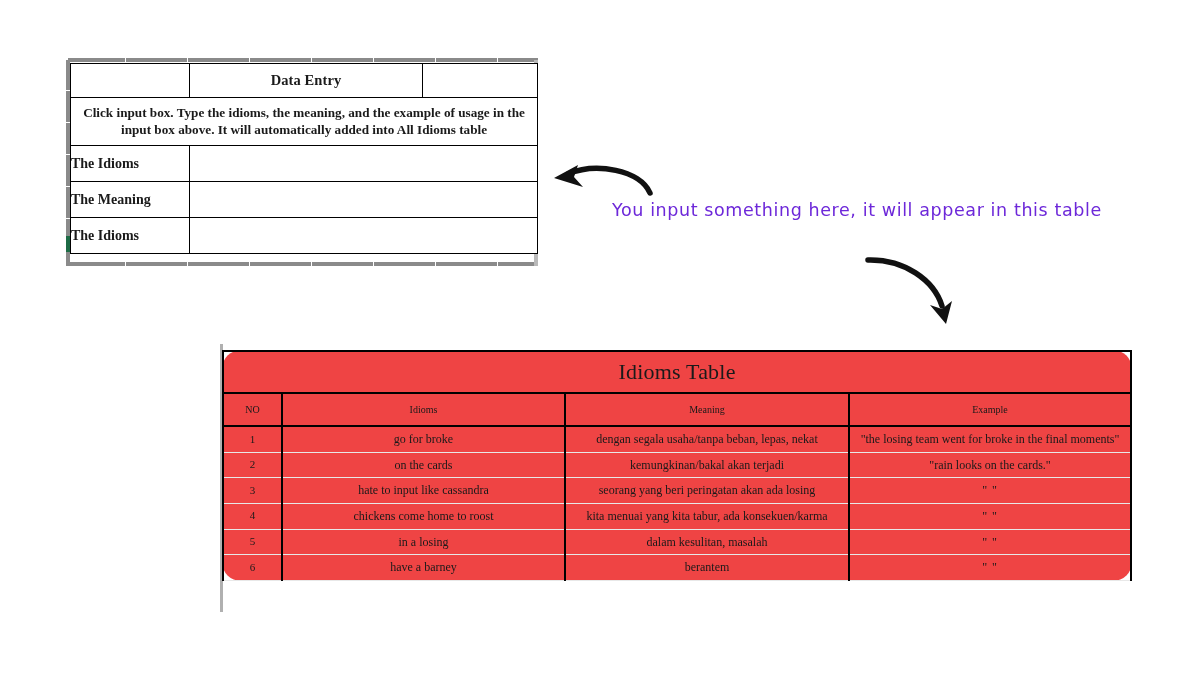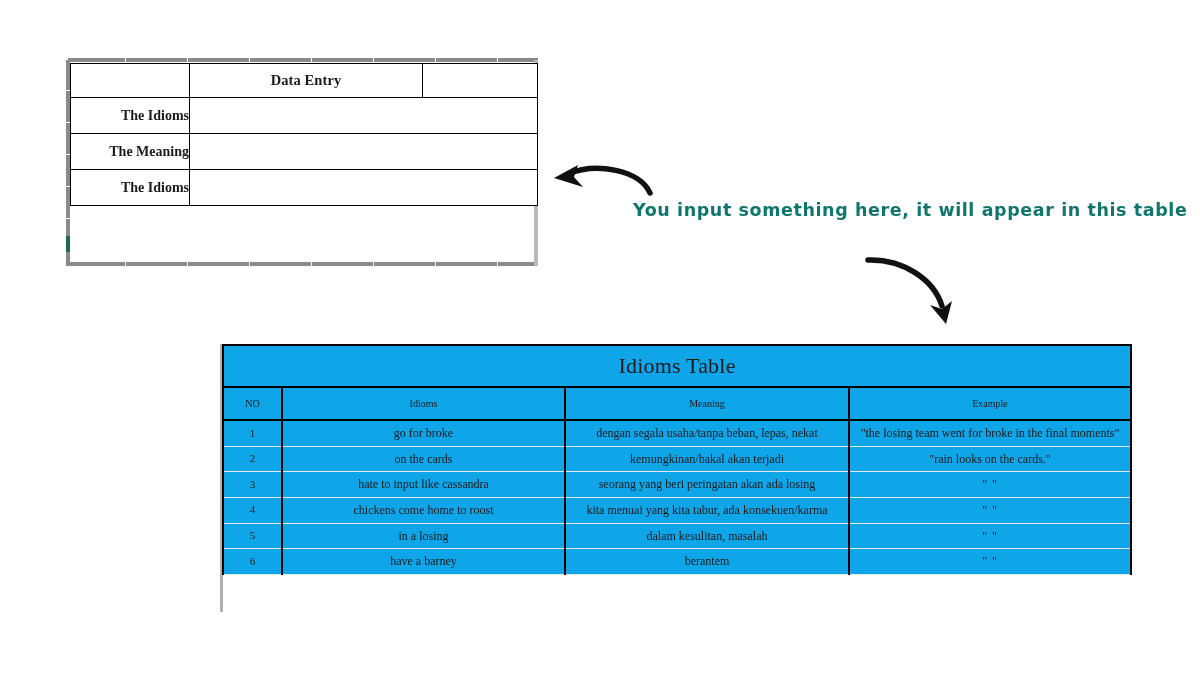--- a/index.html
+++ b/index.html
@@ -78,21 +78,21 @@
   }
   .de-instr-cell {
     height: 47px;
     text-align: center;
     padding: 2px 14px;
     font-size: 13.2px;
     font-weight: 700;
     line-height: 1.25;
   }
   .de-label {
-    text-align: right;
+    text-align: left;
     font-size: 14px;
     font-weight: 700;
     height: 35px;
   }
   .de-input {
     background: #ffffff;
   }
   .de-input-box {
     width: 100%;
     height: 100%;
@@ -102,27 +102,27 @@
     background: transparent;
     font-family: "Liberation Serif", "DejaVu Serif", serif;
     font-size: 14px;
     padding: 0 6px;
     box-sizing: border-box;
   }
 
   
   #annotation-note {
     position: absolute;
-    left: 633px;
+    left: 612px;
     top: 200px;
     font-family: "DejaVu Sans", "Liberation Sans", sans-serif;
-    font-weight: 700;
+    font-weight: 400;
     font-size: 17.5px;
     letter-spacing: 0.6px;
-    color: #0f766e;
+    color: #6d28d9;
     white-space: nowrap;
   }
   .arrow-svg { position: absolute; }
   #arrow-to-input { left: 548px; top: 160px; }
   #arrow-to-table { left: 860px; top: 250px; }
 
   
   #idioms-panel {
     position: absolute;
     left: 220px;
@@ -133,25 +133,26 @@
   }
   .it-scroll-left {
     position: absolute;
     left: 0; top: 2px;
     width: 3px; height: 268px;
     background: #b0b0b0;
   }
   .it-table {
     position: absolute;
     left: 2px;
-    top: 2px;
+    top: 8px;
     width: 908px;
     border-collapse: collapse;
     table-layout: fixed;
-    background: #0ea5e9;
+    background: #ef4444;
+    border-radius: 19px;
   }
   .it-table th, .it-table td {
     padding: 0;
     vertical-align: middle;
     text-align: center;
   }
   .it-maintitle {
     border: 2px solid #000000;
     height: 40px;
     font-size: 22px;
@@ -217,20 +218,23 @@
   <div class="ruler right"></div>
 
   <table class="de-table">
     <tbody>
         <tr class="de-row-head">
       <td style="width:118px"></td>
       <td class="de-title" style="width:232px">Data Entry</td>
       <td style="width:114px"></td>
     </tr>
     <tr>
+      <td class="de-instr-cell" colspan="3">Click input box. Type the idioms, the meaning, and the example of usage in the input box above. It will automatically added into All Idioms table</td>
+    </tr>
+    <tr>
       <td class="de-label">The Idioms</td>
       <td class="de-input" colspan="2">
         <input class="de-input-box" type="text" placeholder="" style="">
       </td>
     </tr>
     <tr>
       <td class="de-label">The Meaning</td>
       <td class="de-input" colspan="2">
         <input class="de-input-box" type="text" placeholder="" style="">
       </td>

